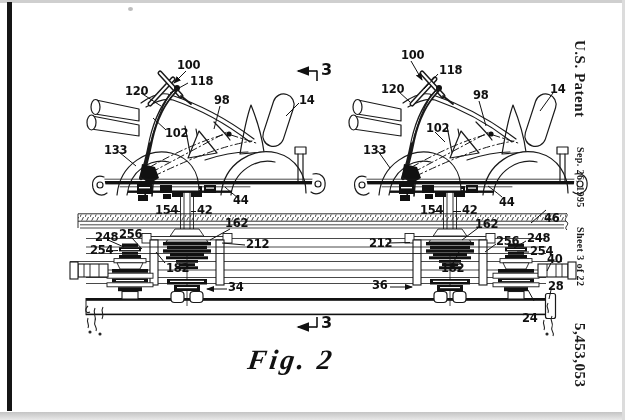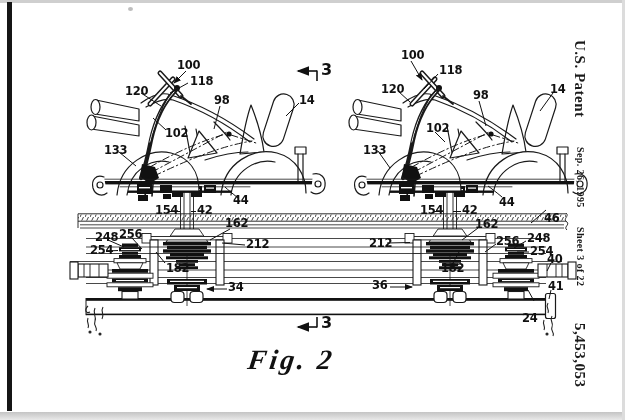--- a/index.html
+++ b/index.html
@@ -300,21 +300,21 @@
       <div class="ref-label" style="left: 544px; top: 201px; margin-top: 12px;">46</div>
       <div class="ref-label" style="left: 475px; top: 219px;">162</div>
       <div class="ref-label" style="left: 496px; top: 236px;">256</div>
       <div class="ref-label" style="left: 527px; top: 233px;">248</div>
       <div class="ref-label" style="left: 530px; top: 246px;">254</div>
       <div class="ref-label" style="left: 547px; top: 254px;">40</div>
       <div class="ref-label" style="left: 369px; top: 238px;">212</div>
       <div class="ref-label" style="left: 441px; top: 263px;">182</div>
       <div class="ref-label" style="left: 372px; top: 280px;">36</div>
       <div class="ref-label" style="left: 522px; top: 282px; margin-top: 31px;">24</div>
-      <div class="ref-label" style="left: 548px; top: 281px;">41</div>
+      <div class="ref-label" style="left: 548px; top: 281px;">28</div>
     </div>
 
   <div class="section-label sec-top">3</div>
   <div class="section-label sec-bottom">3</div>
 
   <div class="fig-caption">Fig. 2</div>
 
   <div class="sidebar-text sb-pub">U.S. Patent</div>
   <div class="sidebar-text sb-date">Sep. 26, 1995</div>
   <div class="sidebar-text sb-sheet">Sheet 3 of 22</div>

